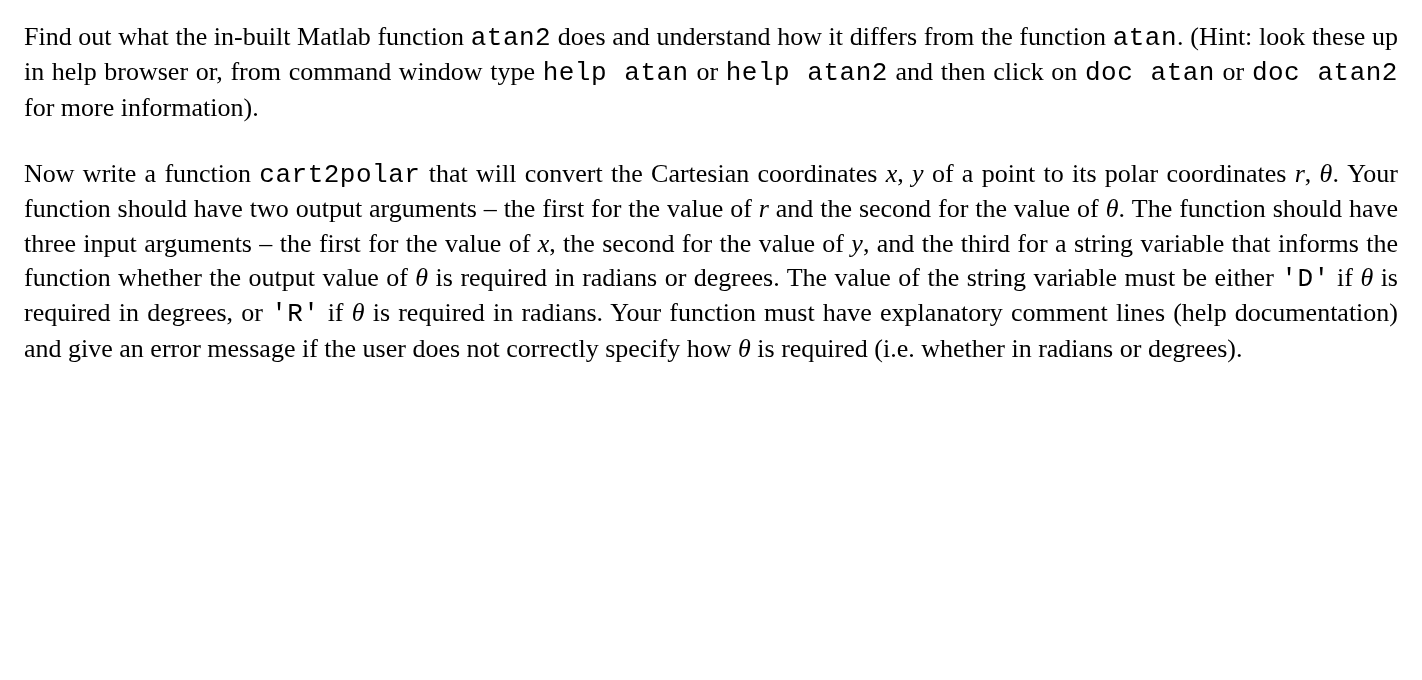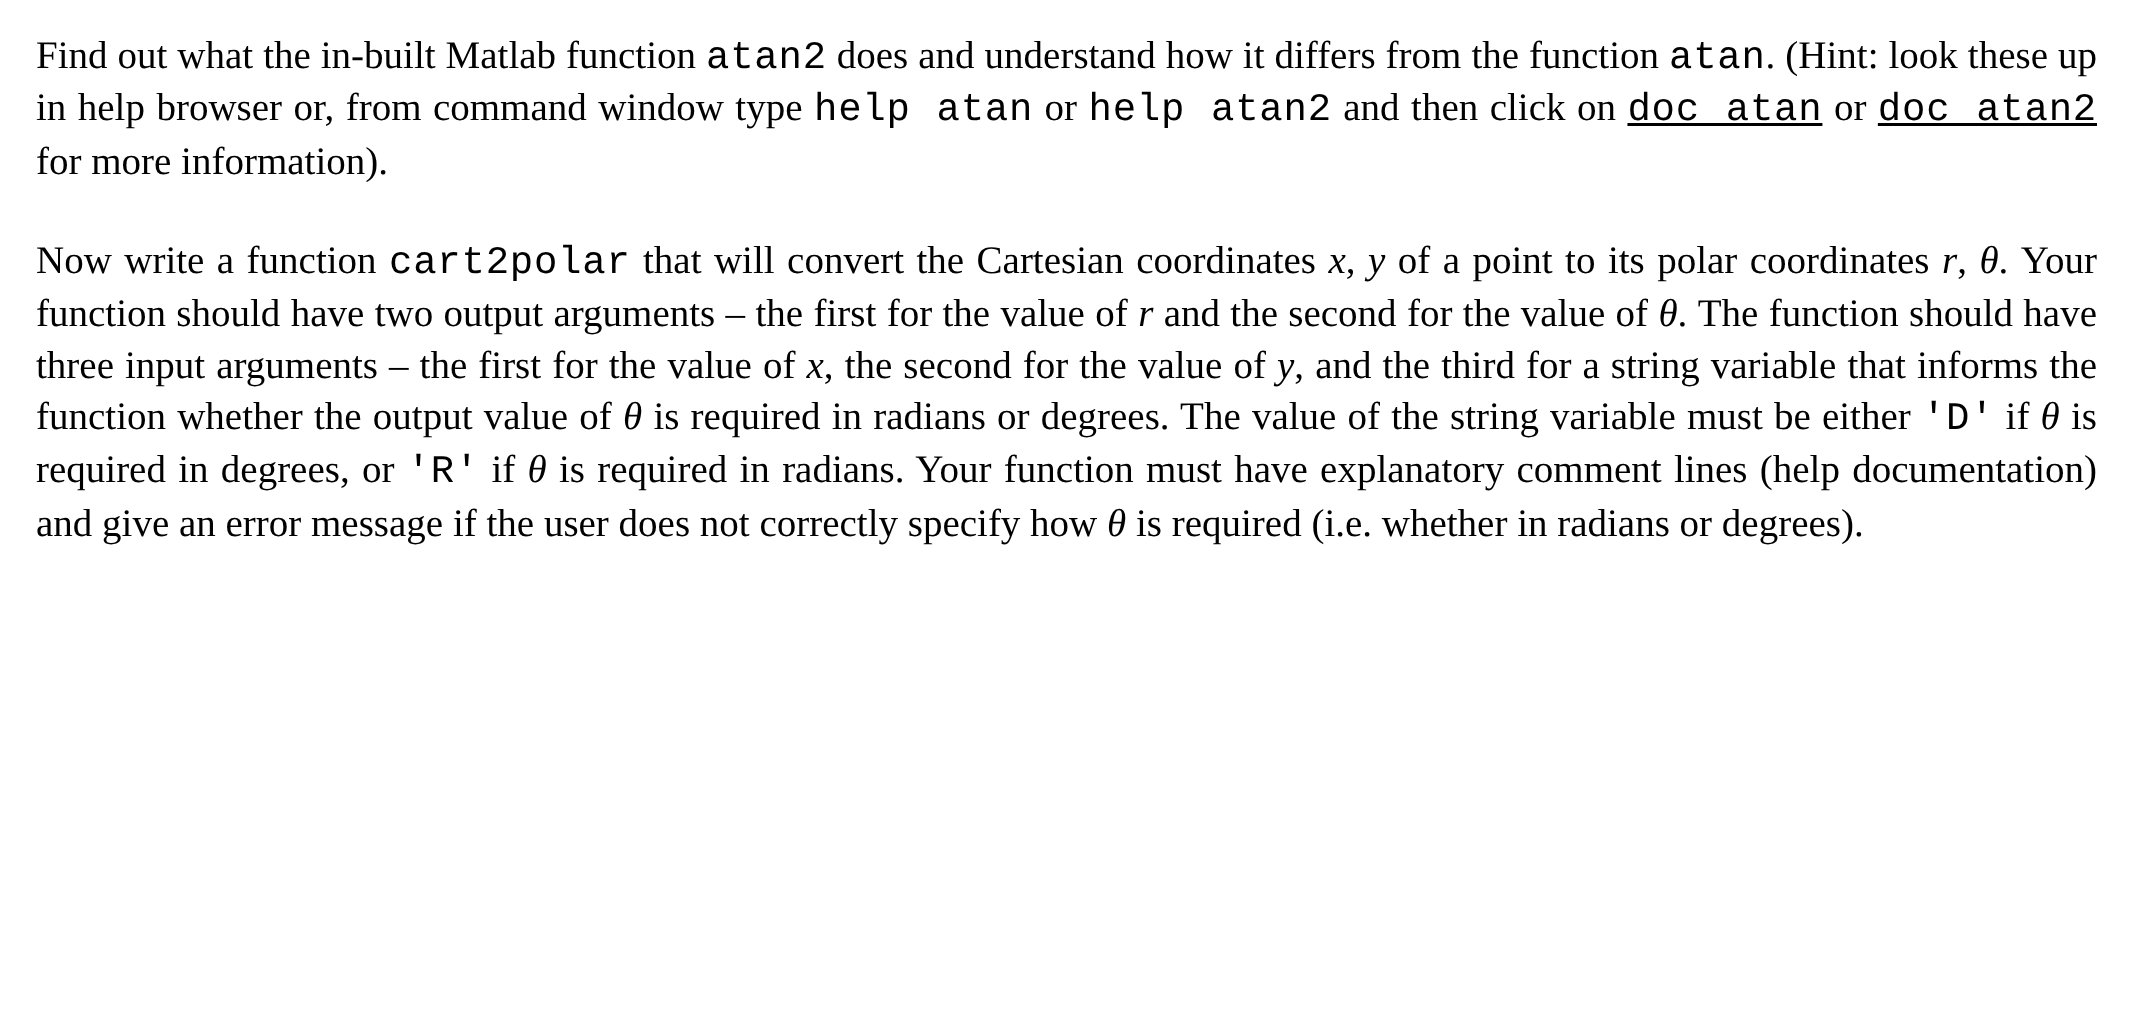--- a/index.html
+++ b/index.html
@@ -18,21 +18,20 @@
       margin: 0 0 32px 0;
     }
     .paragraph:last-child {
       margin-bottom: 0;
     }
     .code {
       font-family: 'Courier New', Courier, monospace;
       letter-spacing: 0.5px;
     }
     .underline {
-      text-decoration: underline;
     }
     .italic {
       font-style: italic;
     }
     .theta {
       font-style: italic;
       font-family: Georgia, serif;
     }
   </style>
 </head>

